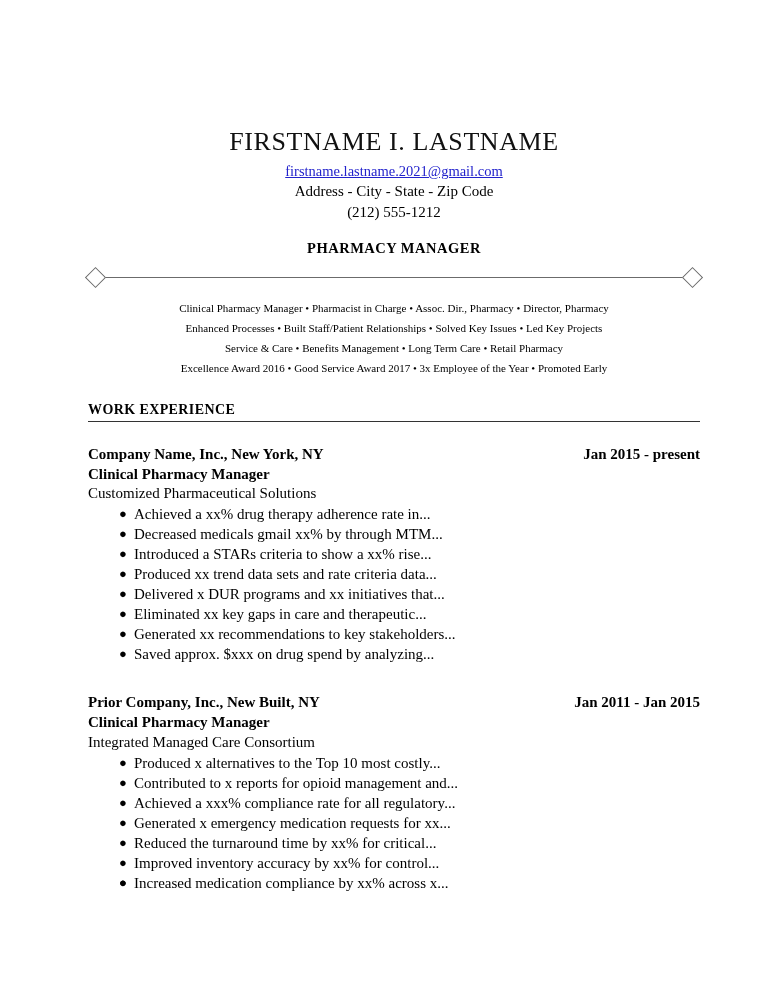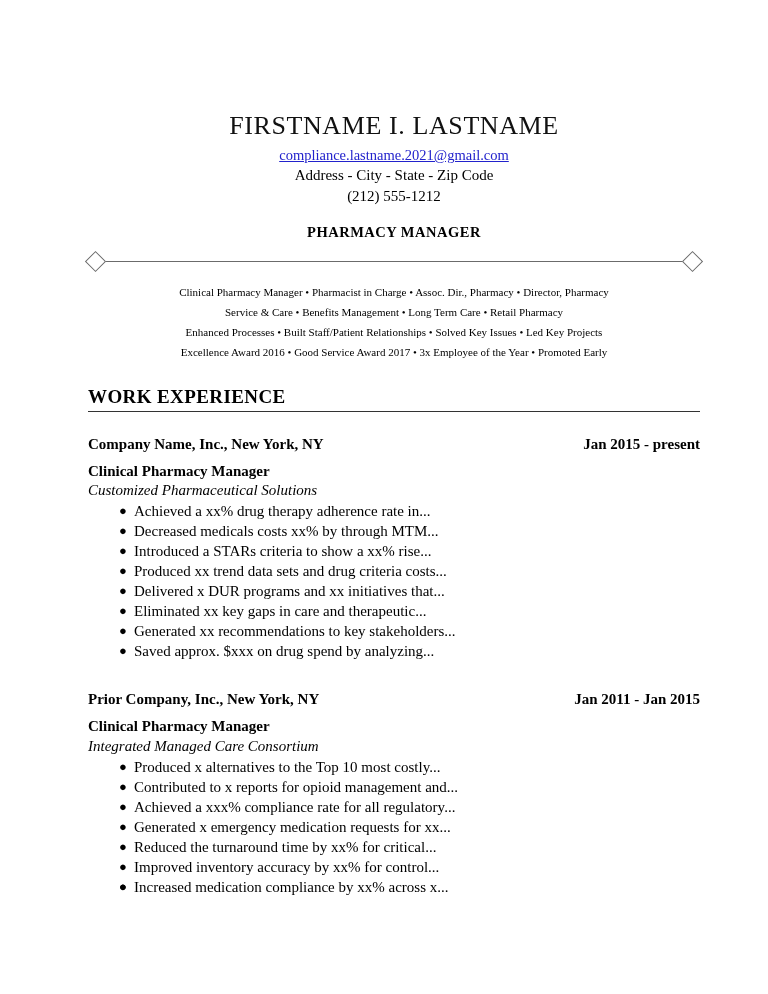--- a/index.html
+++ b/index.html
@@ -20,21 +20,21 @@
     position: relative;
     width: 768px;
     height: 994px;
     background: #ffffff;
     box-sizing: border-box;
   }
 
   .content {
     position: absolute;
     left: 88px;
-    top: 0;
+    top: 16px;
     width: 612px;
   }
 
   
   .header {
     text-align: center;
     padding-top: 112px;
   }
   .full-name {
     font-size: 26px;
@@ -100,21 +100,21 @@
     font-size: 11px;
     line-height: 20px;
     white-space: nowrap;
   }
 
   
   .section {
     margin-top: 24px;
   }
   .section-title {
-    font-size: 19px;
+    font-size: 14px;
     font-weight: bold;
     letter-spacing: 0.4px;
     padding-bottom: 3px;
   }
   .section-rule {
     height: 1px;
     background: #333333;
     width: 100%;
   }
 
@@ -136,25 +136,24 @@
   }
   .job-dates {
     font-size: 15px;
     font-weight: bold;
     white-space: nowrap;
   }
   .job-role {
     font-size: 15px;
     font-weight: bold;
     line-height: 1.22;
-    margin-top: 9px;
+    margin-top: 2px;
   }
   .job-tagline {
     font-size: 15px;
-    font-style: italic;
     line-height: 1.22;
     margin-top: 1px;
   }
 
   .bullets {
     list-style: none;
     margin: 2px 0 0 0;
     padding: 0;
   }
   .bullet {
@@ -173,38 +172,38 @@
 </style>
 </head>
 <body>
 
 <div class="page">
   <div class="content">
 
     <div class="header">
       <h1 class="full-name">FIRSTNAME I. LASTNAME</h1>
       <div class="email-line">
-        <a class="email-link" href="#">compliance.lastname.2021@gmail.com</a>
+        <a class="email-link" href="#">firstname.lastname.2021@gmail.com</a>
       </div>
       <div class="address-line">Address - City - State - Zip Code</div>
       <div class="phone-line">(212) 555-1212</div>
     </div>
 
     <div class="job-title-head">PHARMACY MANAGER</div>
 
     <div class="divider">
       <span class="diamond"></span>
       <span class="divider-line"></span>
       <span class="diamond"></span>
     </div>
 
     <div class="summary">
       <div class="summary-line">Clinical Pharmacy Manager • Pharmacist in Charge • Assoc. Dir., Pharmacy • Director, Pharmacy</div>
+      <div class="summary-line">Enhanced Processes • Built Staff/Patient Relationships • Solved Key Issues • Led Key Projects</div>
       <div class="summary-line">Service &amp; Care • Benefits Management • Long Term Care • Retail Pharmacy</div>
-      <div class="summary-line">Enhanced Processes • Built Staff/Patient Relationships • Solved Key Issues • Led Key Projects</div>
       <div class="summary-line">Excellence Award 2016 • Good Service Award 2017 • 3x Employee of the Year • Promoted Early</div>
     </div>
 
     <div class="section">
       <div class="section-title">WORK EXPERIENCE</div>
       <div class="section-rule"></div>
 
       <div class="job">
         <div class="job-head-row">
           <span class="job-company">Company Name, Inc., New York, NY</span>
@@ -212,29 +211,29 @@
         </div>
         <div class="job-role">Clinical Pharmacy Manager</div>
         <div class="job-tagline">Customized Pharmaceutical Solutions</div>
         <ul class="bullets">
           <li class="bullet">
             <span class="bullet-marker">●</span>
             <span>Achieved a xx% drug therapy adherence rate in...</span>
           </li>
           <li class="bullet">
             <span class="bullet-marker">●</span>
-            <span>Decreased medicals costs xx% by through MTM...</span>
+            <span>Decreased medicals gmail xx% by through MTM...</span>
           </li>
           <li class="bullet">
             <span class="bullet-marker">●</span>
             <span>Introduced a STARs criteria to show a xx% rise...</span>
           </li>
           <li class="bullet">
             <span class="bullet-marker">●</span>
-            <span>Produced xx trend data sets and drug criteria costs...</span>
+            <span>Produced xx trend data sets and rate criteria data...</span>
           </li>
           <li class="bullet">
             <span class="bullet-marker">●</span>
             <span>Delivered x DUR programs and xx initiatives that...</span>
           </li>
           <li class="bullet">
             <span class="bullet-marker">●</span>
             <span>Eliminated xx key gaps in care and therapeutic...</span>
           </li>
           <li class="bullet">
@@ -243,21 +242,21 @@
           </li>
           <li class="bullet">
             <span class="bullet-marker">●</span>
             <span>Saved approx. $xxx on drug spend by analyzing...</span>
           </li>
         </ul>
       </div>
 
       <div class="job">
         <div class="job-head-row">
-          <span class="job-company">Prior Company, Inc., New York, NY</span>
+          <span class="job-company">Prior Company, Inc., New Built, NY</span>
           <span class="job-dates">Jan 2011 - Jan 2015</span>
         </div>
         <div class="job-role">Clinical Pharmacy Manager</div>
         <div class="job-tagline">Integrated Managed Care Consortium</div>
         <ul class="bullets">
           <li class="bullet">
             <span class="bullet-marker">●</span>
             <span>Produced x alternatives to the Top 10 most costly...</span>
           </li>
           <li class="bullet">

